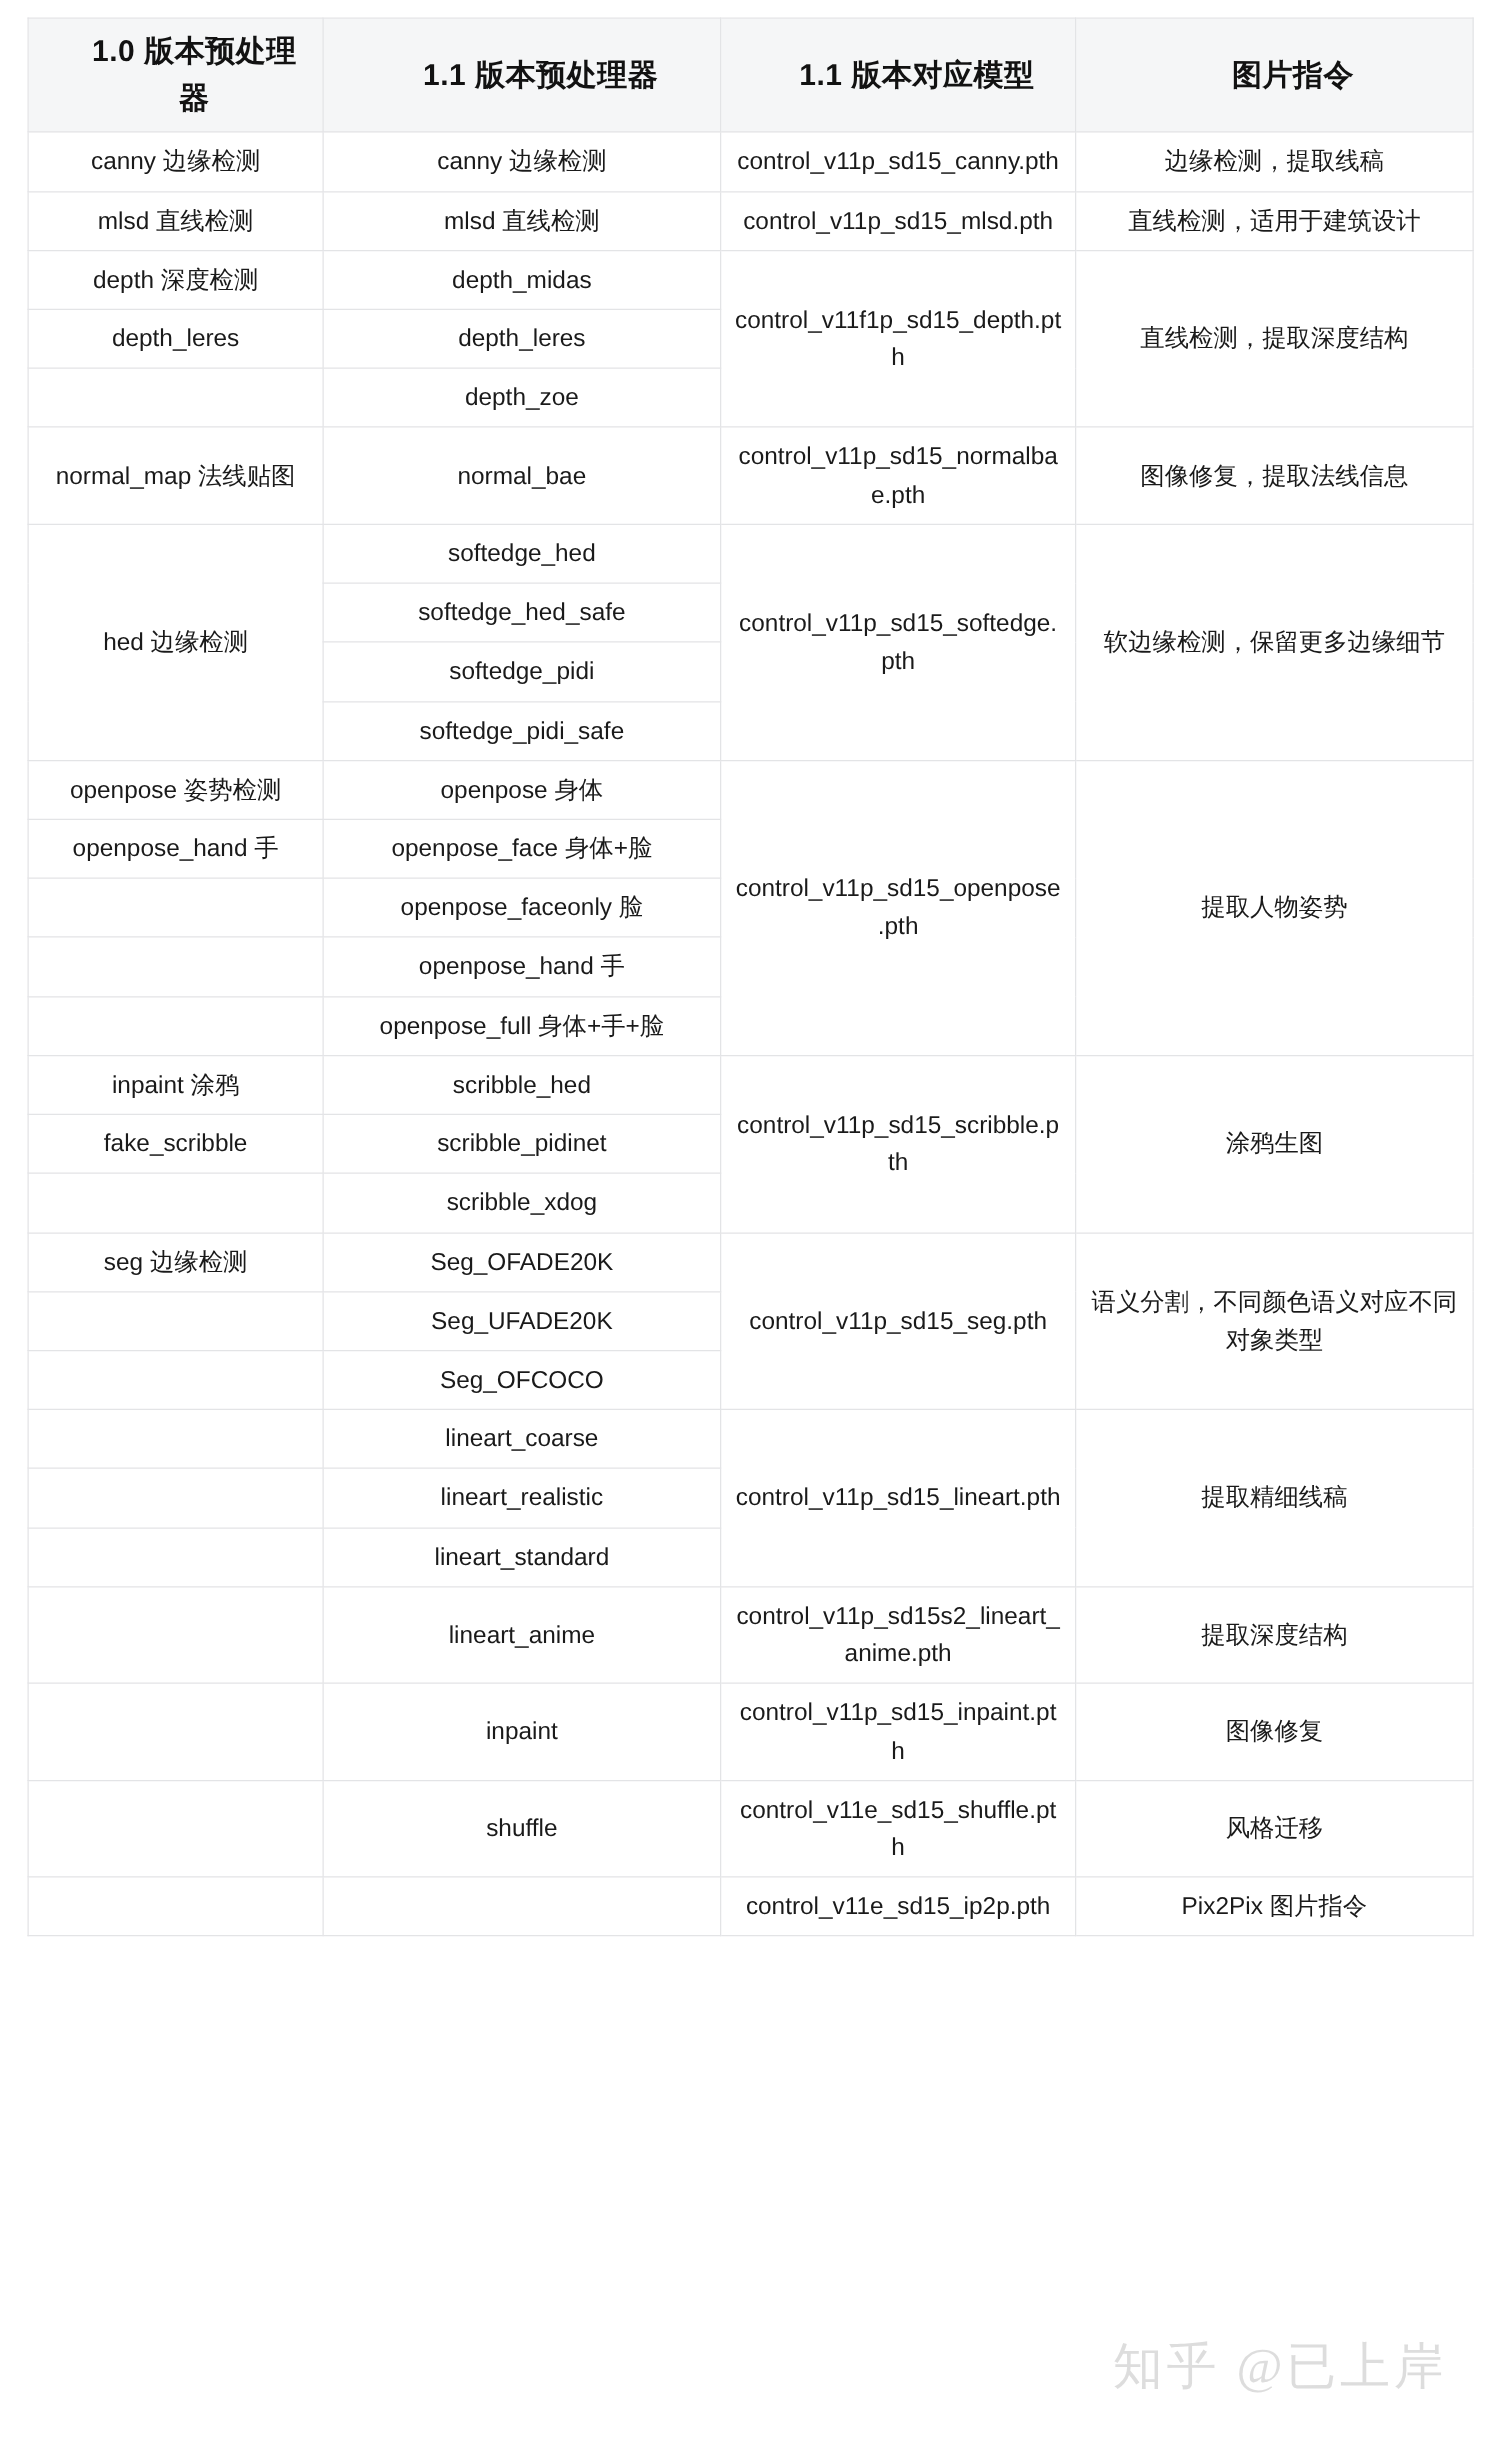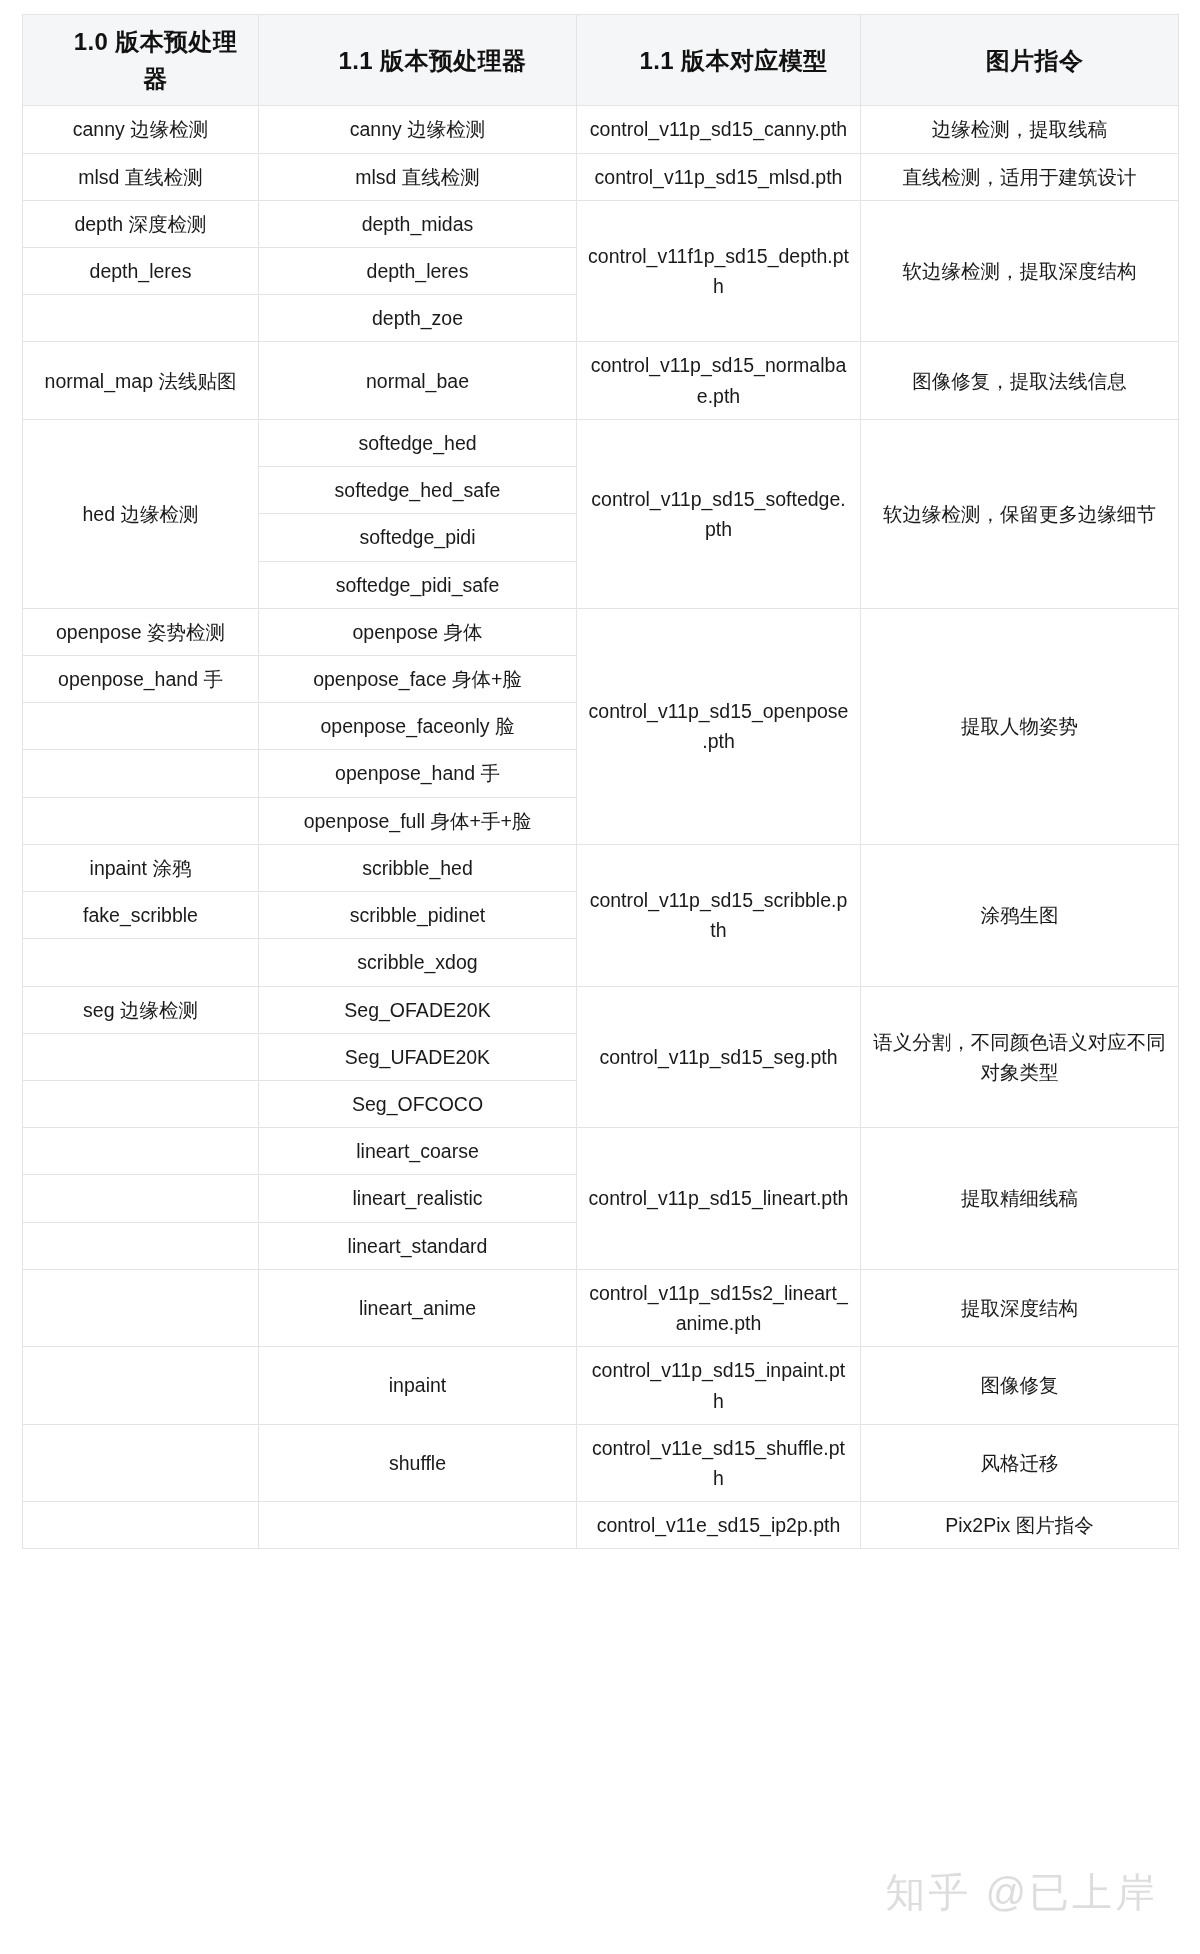--- a/index.html
+++ b/index.html
@@ -70,21 +70,21 @@
 
   
   .watermark {
     position: absolute;
     right: 42px;
     bottom: 34px;
     font-size: 40px;
     color: #c9c9c9;
     opacity: 0.62;
     letter-spacing: 3px;
-    font-family: Liberation Sans, sans-serif;
+    font-family: Liberation Serif, serif;
     white-space: nowrap;
     pointer-events: none;
     user-select: none;
   }
 </style>
 </head>
 <body>
 
 <div class="page">
 
@@ -113,21 +113,21 @@
         <tr>
           <td>mlsd 直线检测</td>
           <td>mlsd 直线检测</td>
           <td rowspan="1">control_v11p_sd15_mlsd.pth</td>
           <td rowspan="1">直线检测，适用于建筑设计</td>
         </tr>
         <tr>
           <td>depth 深度检测</td>
           <td>depth_midas</td>
           <td rowspan="3">control_v11f1p_sd15_depth.pth</td>
-          <td rowspan="3">软边缘检测，提取深度结构</td>
+          <td rowspan="3">直线检测，提取深度结构</td>
         </tr>
         <tr>
           <td>depth_leres</td>
           <td>depth_leres</td>
         </tr>
         <tr>
           <td class="blank"></td>
           <td>depth_zoe</td>
         </tr>
         <tr>

